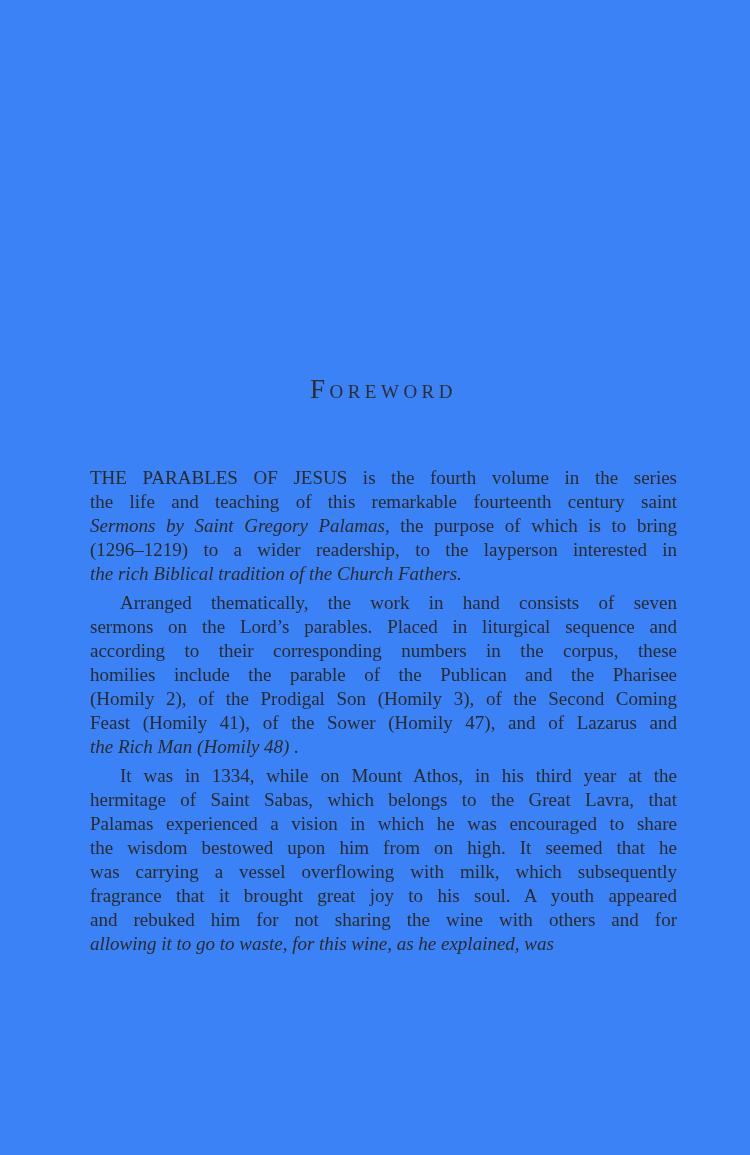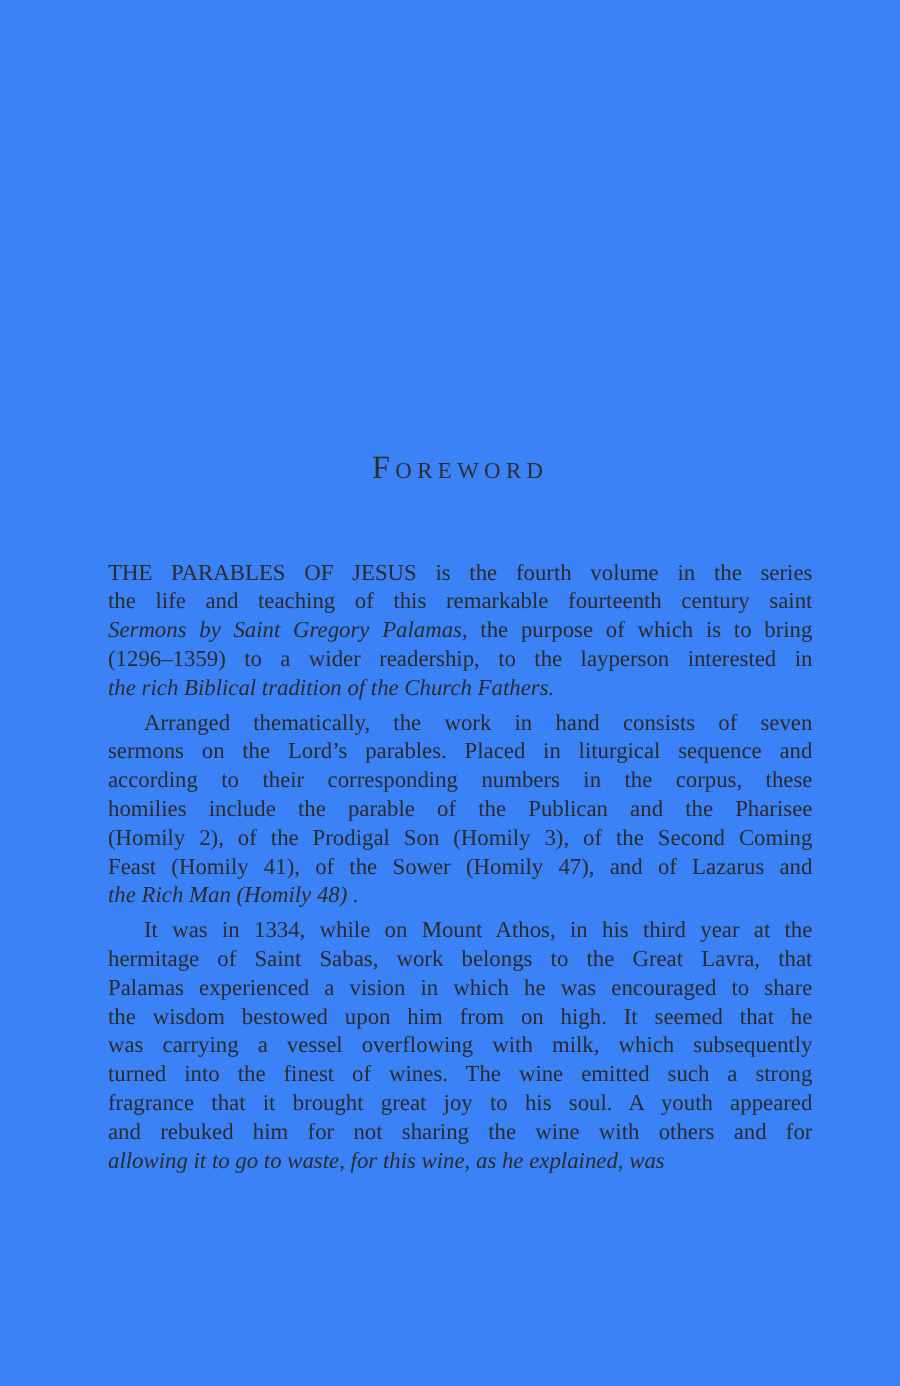--- a/index.html
+++ b/index.html
@@ -49,37 +49,36 @@
 </head>
 <body>
 
 <div class="page">
   <div class="heading">Foreword</div>
   <div class="body-text">
       <div class="paragraph">
         <div class="line"><span>THE PARABLES OF JESUS is the fourth volume in the series</span></div>
         <div class="line"><span>the life and teaching of this remarkable fourteenth century saint</span></div>
         <div class="line"><span class="italic">Sermons by Saint Gregory Palamas,</span><span> the purpose of which is to bring</span></div>
-        <div class="line"><span>(1296–1359) to a wider readership, to the layperson interested in</span></div>
+        <div class="line"><span>(1296–1219) to a wider readership, to the layperson interested in</span></div>
         <div class="line last"><span>the rich Biblical tradition of the Church Fathers.</span></div>
       </div>
       <div class="paragraph spaced">
         <div class="line indent"><span>Arranged thematically, the work in hand consists of seven</span></div>
         <div class="line"><span>sermons on the Lord’s parables. Placed in liturgical sequence and</span></div>
         <div class="line"><span>according to their corresponding numbers in the corpus, these</span></div>
         <div class="line"><span>homilies include the parable of the Publican and the Pharisee</span></div>
         <div class="line"><span>(Homily 2), of the Prodigal Son (Homily 3), of the Second Coming</span></div>
         <div class="line"><span>Feast (Homily 41), of the Sower (Homily 47), and of Lazarus and</span></div>
         <div class="line last"><span>the Rich Man (Homily 48) .</span></div>
       </div>
       <div class="paragraph spaced">
         <div class="line indent"><span>It was in 1334, while on Mount Athos, in his third year at the</span></div>
-        <div class="line"><span>hermitage of Saint Sabas, work belongs to the Great Lavra, that</span></div>
+        <div class="line"><span>hermitage of Saint Sabas, which belongs to the Great Lavra, that</span></div>
         <div class="line"><span>Palamas experienced a vision in which he was encouraged to share</span></div>
         <div class="line"><span>the wisdom bestowed upon him from on high. It seemed that he</span></div>
         <div class="line"><span>was carrying a vessel overflowing with milk, which subsequently</span></div>
-        <div class="line"><span>turned into the finest of wines. The wine emitted such a strong</span></div>
         <div class="line"><span>fragrance that it brought great joy to his soul. A youth appeared</span></div>
         <div class="line"><span>and rebuked him for not sharing the wine with others and for</span></div>
         <div class="line last"><span>allowing it to go to waste, for this wine, as he explained, was</span></div>
       </div>
     </div>
 </div>
 
 </body></html>

